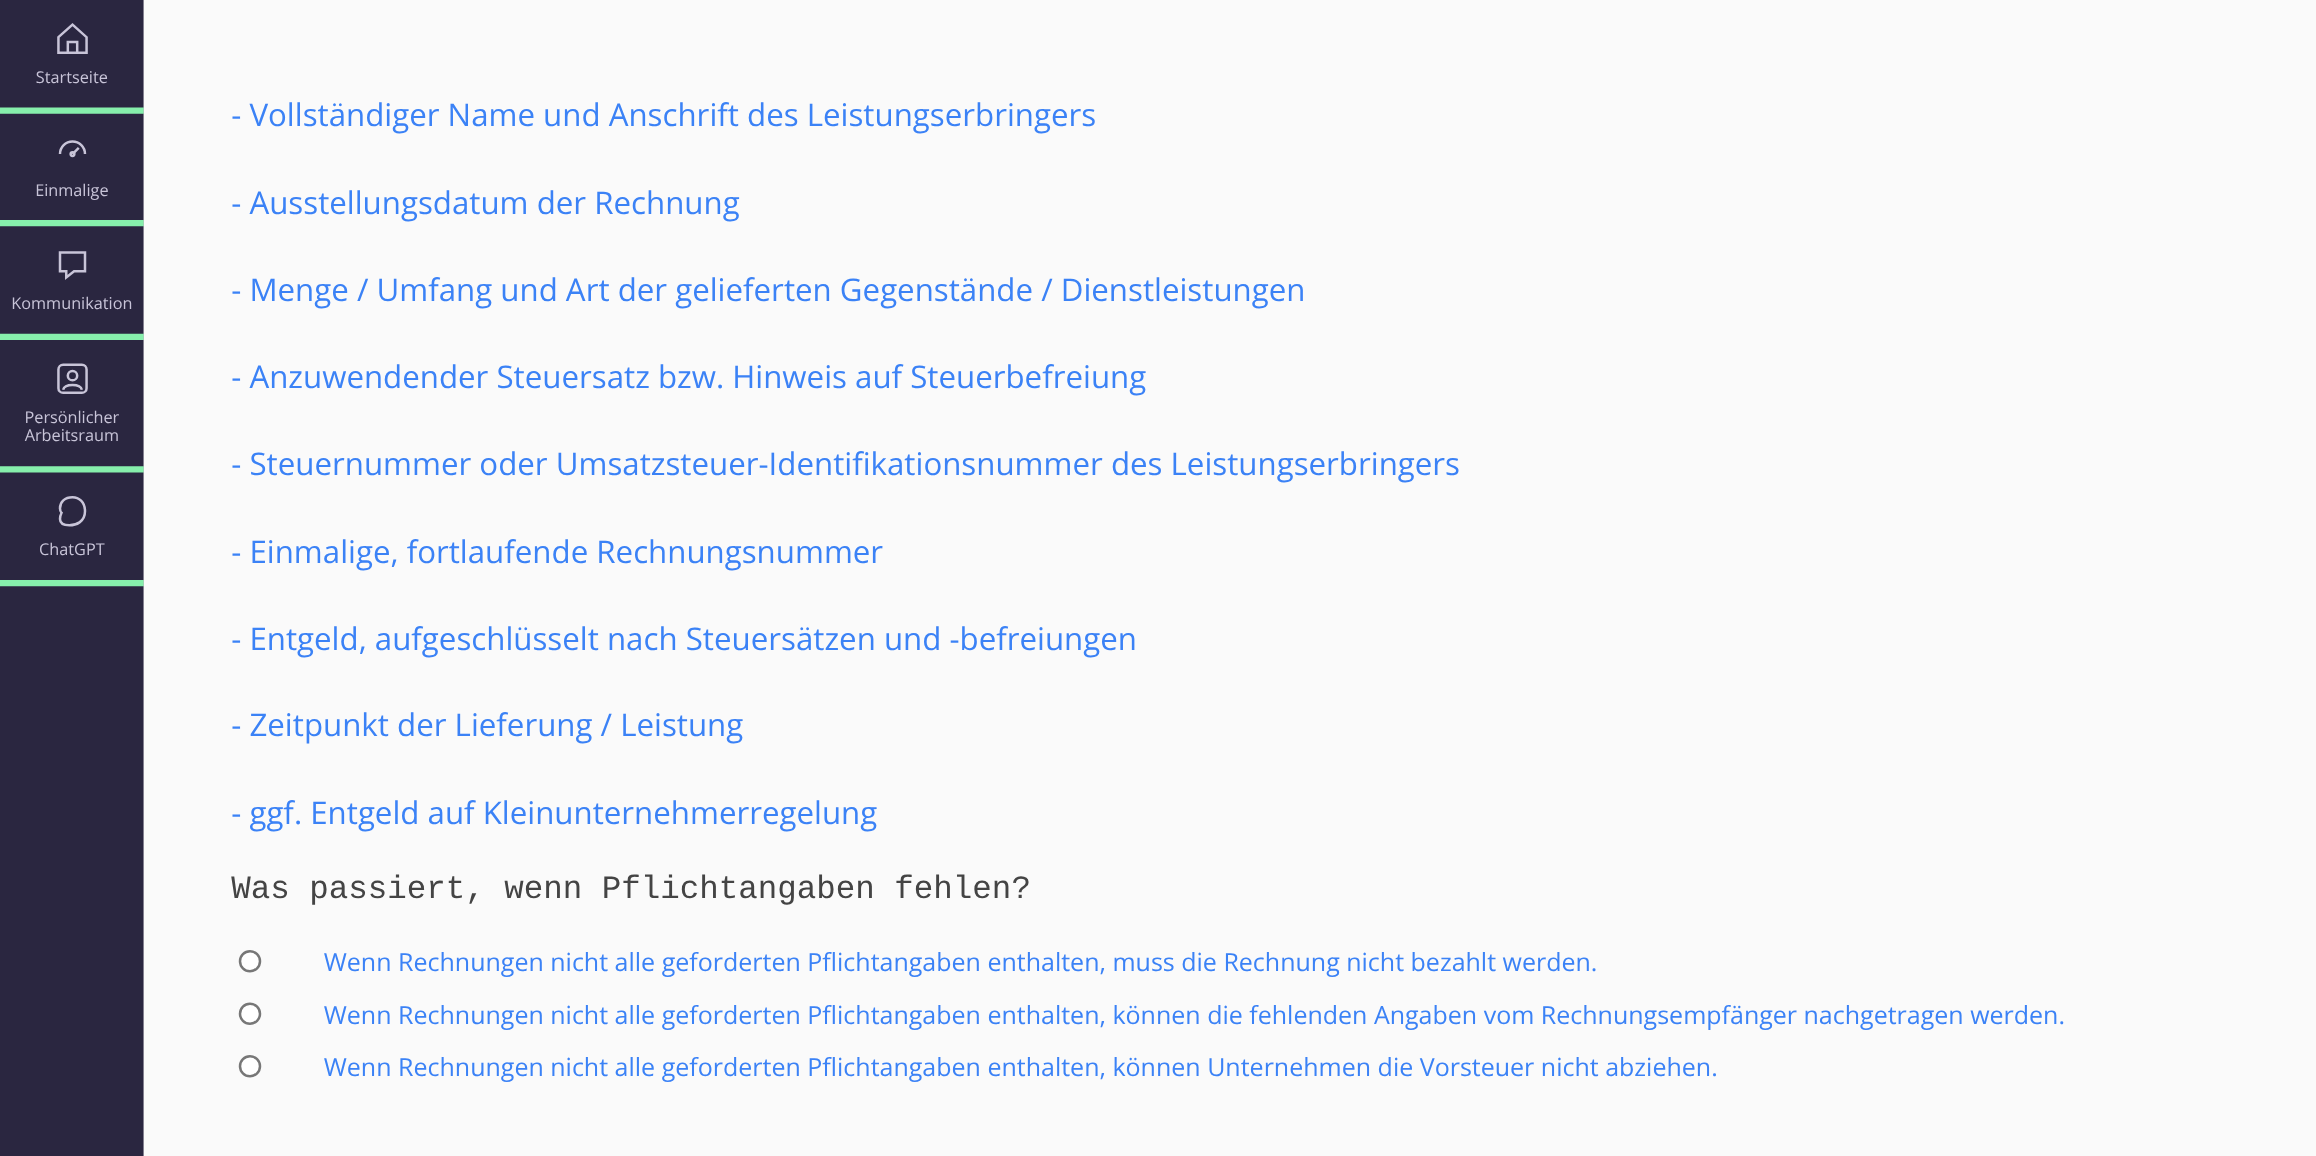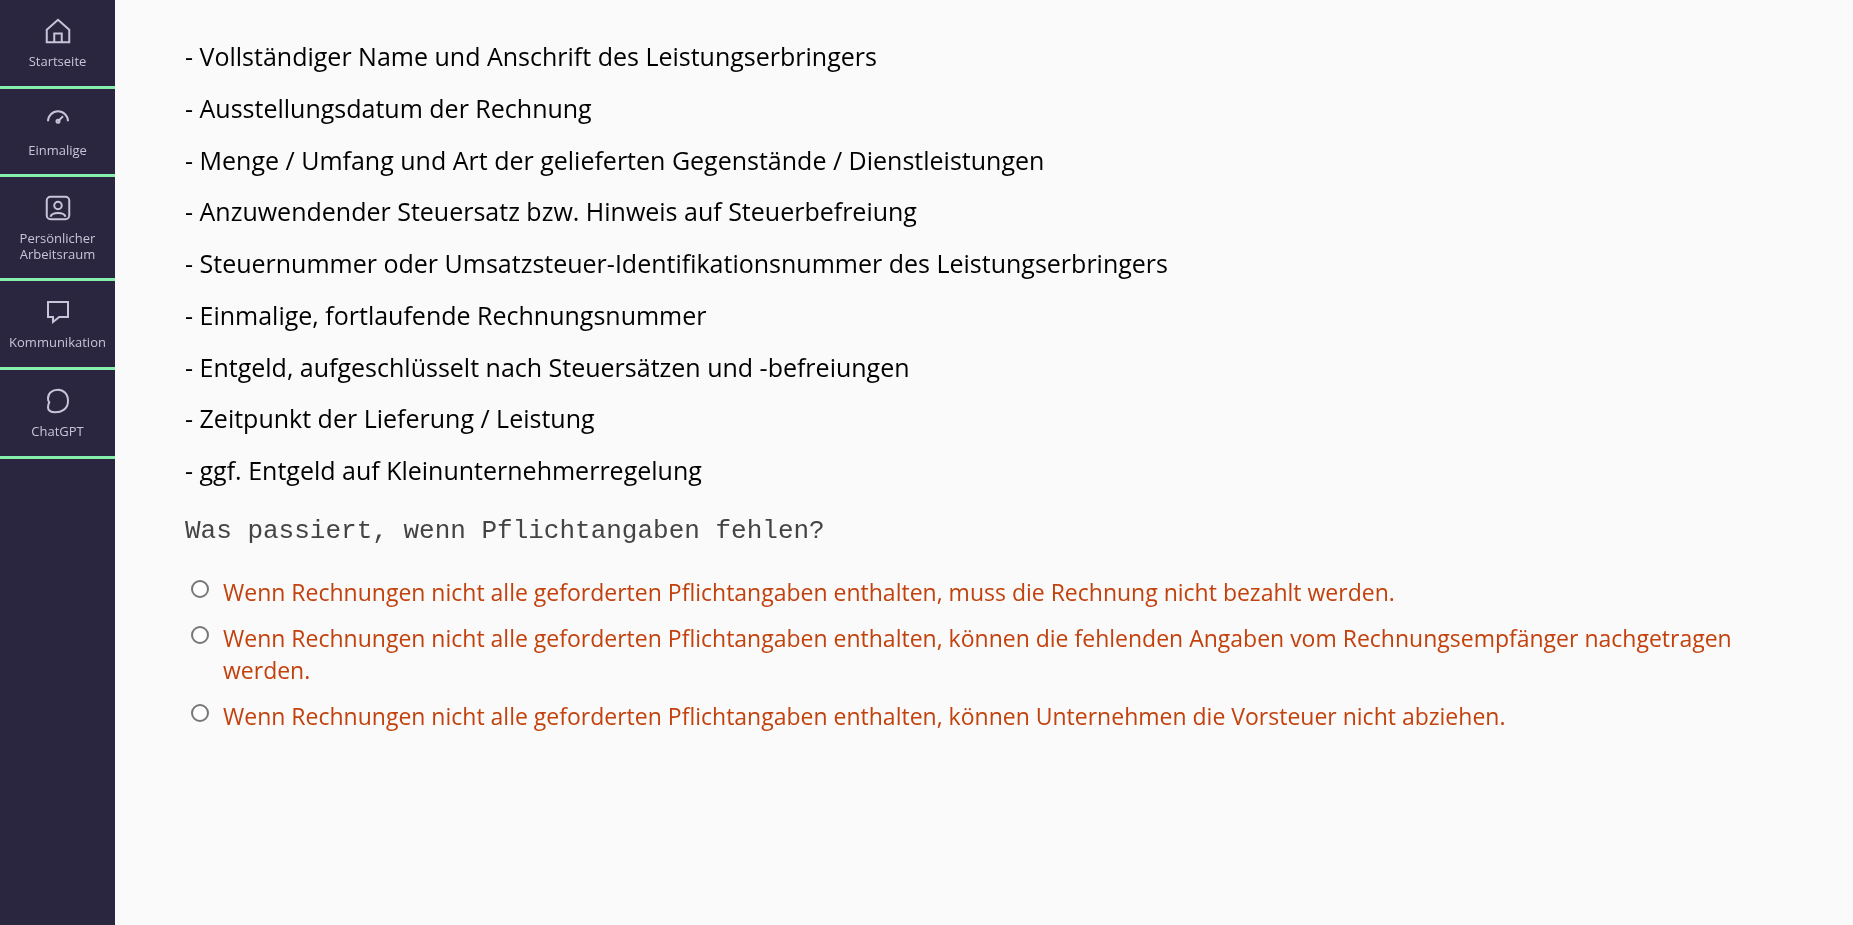--- a/index.html
+++ b/index.html
@@ -17,21 +17,21 @@
     display: flex;
     flex-direction: column;
     flex-shrink: 0;
   }
   .sidebar-item {
     display: flex;
     flex-direction: column;
     align-items: center;
     justify-content: center;
     padding: 14px 4px 16px 4px;
-    border-bottom: 3px solid #86efac;
+    border-bottom: 5px solid #86efac;
     cursor: pointer;
     color: #c8c4d8;
   }
   .sidebar-item .icon {
     width: 34px;
     height: 34px;
     display: flex;
     align-items: center;
     justify-content: center;
     margin-bottom: 6px;
@@ -55,23 +55,24 @@
     font-weight: 400;
     color: #444;
     margin-bottom: 22px;
   }
   .req-list {
     list-style: none;
     margin-bottom: 28px;
   }
   .req-item {
     font-size: 25px;
-    color: #000000;
+    color: #3b82f6;
     line-height: 1.35;
     margin-bottom: 18px;
+    margin-top: 36px;
   }
   .req-item::before { content: "- "; }
   .question {
     font-size: 26px;
     color: #444;
     margin-bottom: 30px;
     font-family: Liberation Mono, monospace;
   }
   .options {
     margin-left: 6px;
@@ -86,23 +87,24 @@
   .radio {
     width: 18px;
     height: 18px;
     border: 2px solid #777;
     border-radius: 50%;
     flex-shrink: 0;
     margin-top: 4px;
     background: #fff;
   }
   .option-label {
-    font-size: 23px;
-    color: #c2410c;
+    font-size: 20px;
+    color: #3b82f6;
     line-height: 1.4;
+    margin-left: 36px;
   }
 </style>
 </head>
 <body>
 
 <nav class="sidebar">
 
   <div class="sidebar-item">
     <span class="icon">
       <svg viewBox="0 0 24 24" width="30" height="30">
@@ -120,35 +122,35 @@
           <circle cx="12" cy="13" r="1.2"></circle>
         </svg>
     </span>
     <span class="sidebar-label">Einmalige</span>
   </div>
 
 
   <div class="sidebar-item">
     <span class="icon">
       <svg viewBox="0 0 24 24" width="30" height="30">
+          <path d="M4 4 H20 V16 H13 L8 20 V16 H4 Z"></path>
+        </svg>
+    </span>
+    <span class="sidebar-label">Kommunikation</span>
+  </div>
+
+  <div class="sidebar-item">
+    <span class="icon">
+      <svg viewBox="0 0 24 24" width="30" height="30">
           <rect x="3" y="3" width="18" height="18" rx="3"></rect>
           <circle cx="12" cy="10" r="3"></circle>
           <path d="M6 19 C7 15 17 15 18 19"></path>
         </svg>
     </span>
     <span class="sidebar-label">Persönlicher Arbeitsraum</span>
-  </div>
-
-  <div class="sidebar-item">
-    <span class="icon">
-      <svg viewBox="0 0 24 24" width="30" height="30">
-          <path d="M4 4 H20 V16 H13 L8 20 V16 H4 Z"></path>
-        </svg>
-    </span>
-    <span class="sidebar-label">Kommunikation</span>
   </div>
 
   <div class="sidebar-item">
     <span class="icon">
       <svg viewBox="0 0 24 24" width="30" height="30">
           <path d="M12 3 C7 3 4 6 4 10 C4 12 5 13 5 13 C5 13 4 15 4 17 C4 20 7 21 10 21 C14 21 20 19 20 12 C20 6 16 3 12 3 Z"></path>
         </svg>
     </span>
     <span class="sidebar-label">ChatGPT</span>
   </div>

